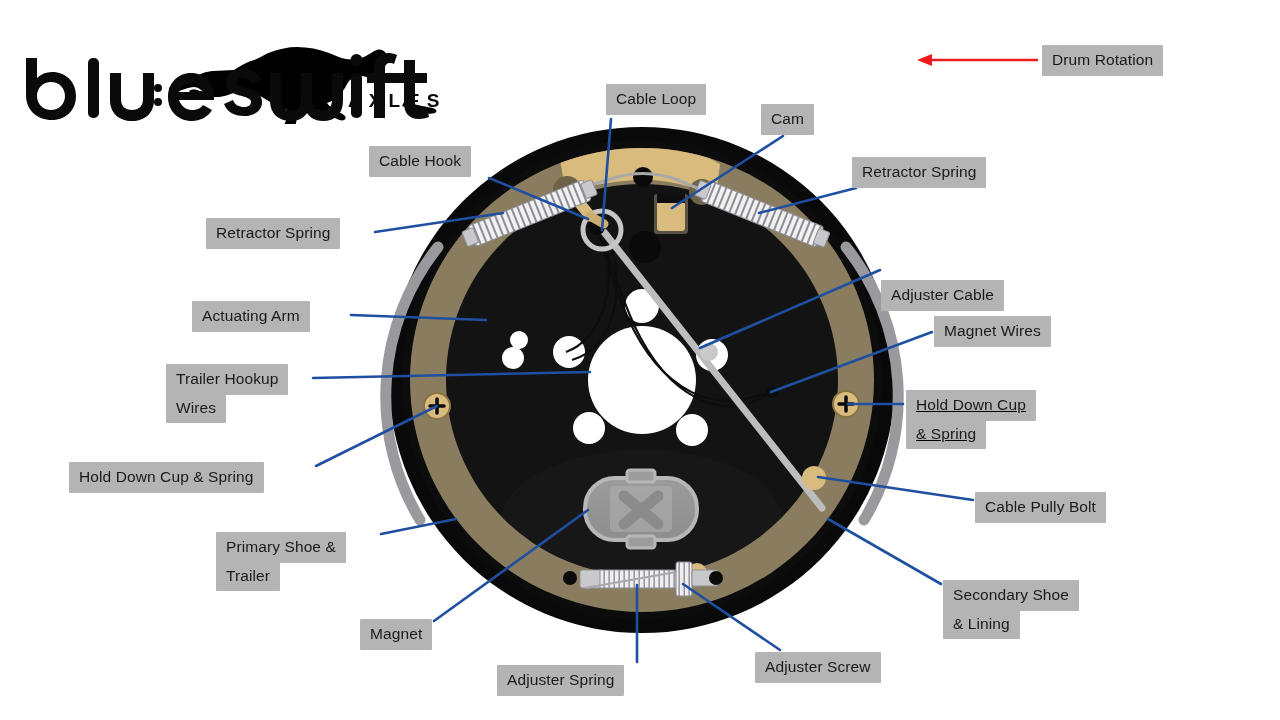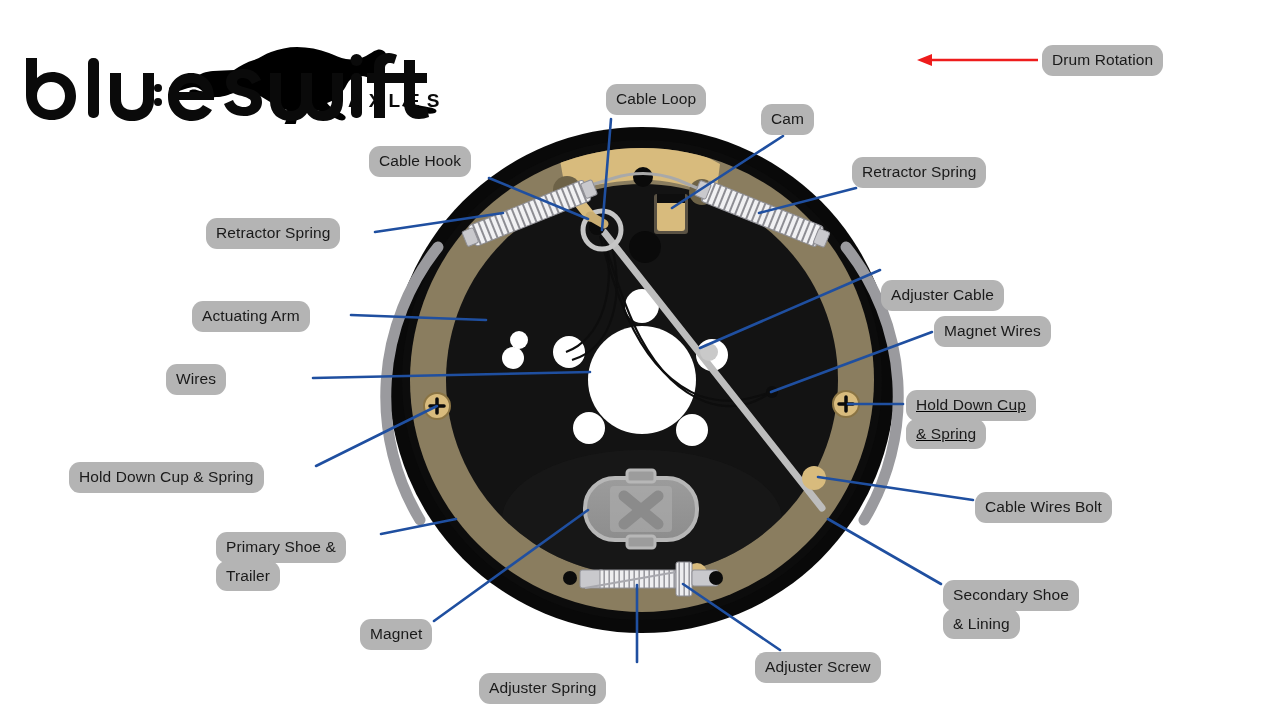--- a/index.html
+++ b/index.html
@@ -15,21 +15,21 @@
     display:flex;flex-direction:column;align-items:flex-start;
     z-index:30;
     pointer-events:auto;
   }
   .label .ln{
     background:#b4b4b4;
     color:#1a1a1a;
     font-size:15.5px;
     line-height:1;
     padding:7px 10px 8px 10px;
-    border-radius:11px;
+    border-radius:1px;
     white-space:pre;
     letter-spacing:0.1px;
   }
   .label .ln + .ln{margin-top:-2px;}
   .title{
     position:absolute;
     left:10px;
     color:#000;
     font-weight:bold;
     font-size:27px;
@@ -256,47 +256,48 @@
       <div class="label" style="left: 881px; top: 249px; margin-top: 31px;">
         <span class="ln">Adjuster Cable</span>
       </div>
       <div class="label" style="left: 192px; top: 301px;">
         <span class="ln">Actuating Arm</span>
       </div>
       <div class="label" style="left: 934px; top: 316px;">
         <span class="ln">Magnet Wires</span>
       </div>
       <div class="label" style="left: 166px; top: 364px;">
+        <span class="ln">Trailer Hookup</span>
         <span class="ln">Wires</span>
       </div>
       <div class="label" style="left: 906px; top: 390px; text-decoration: underline;">
         <span class="ln">Hold Down Cup</span>
         <span class="ln">&amp; Spring</span>
       </div>
       <div class="label" style="left: 69px; top: 462px;">
         <span class="ln">Hold Down Cup &amp; Spring</span>
       </div>
       <div class="label" style="left: 975px; top: 492px;">
-        <span class="ln">Cable Wires Bolt</span>
+        <span class="ln">Cable Pully Bolt</span>
       </div>
       <div class="label" style="left: 216px; top: 532px;">
         <span class="ln">Primary Shoe &amp;</span>
         <span class="ln">Trailer</span>
       </div>
       <div class="label" style="left: 943px; top: 580px; text-align: right;">
         <span class="ln">Secondary Shoe</span>
         <span class="ln">&amp; Lining</span>
       </div>
       <div class="label" style="left: 360px; top: 619px;">
         <span class="ln">Magnet</span>
       </div>
       <div class="label" style="left: 755px; top: 652px;">
         <span class="ln">Adjuster Screw</span>
       </div>
-      <div class="label" style="left: 479px; top: 665px; margin-top: 8px;">
+      <div class="label" style="left: 497px; top: 665px;">
         <span class="ln">Adjuster Spring</span>
       </div>
     </div>
 
   <div class="label" style="left:1042px;top:45px;">
     <span class="ln">Drum Rotation</span>
   </div>
 
   <div class="title" style="top:640px;">
     <div>Left Hand Electric</div>

